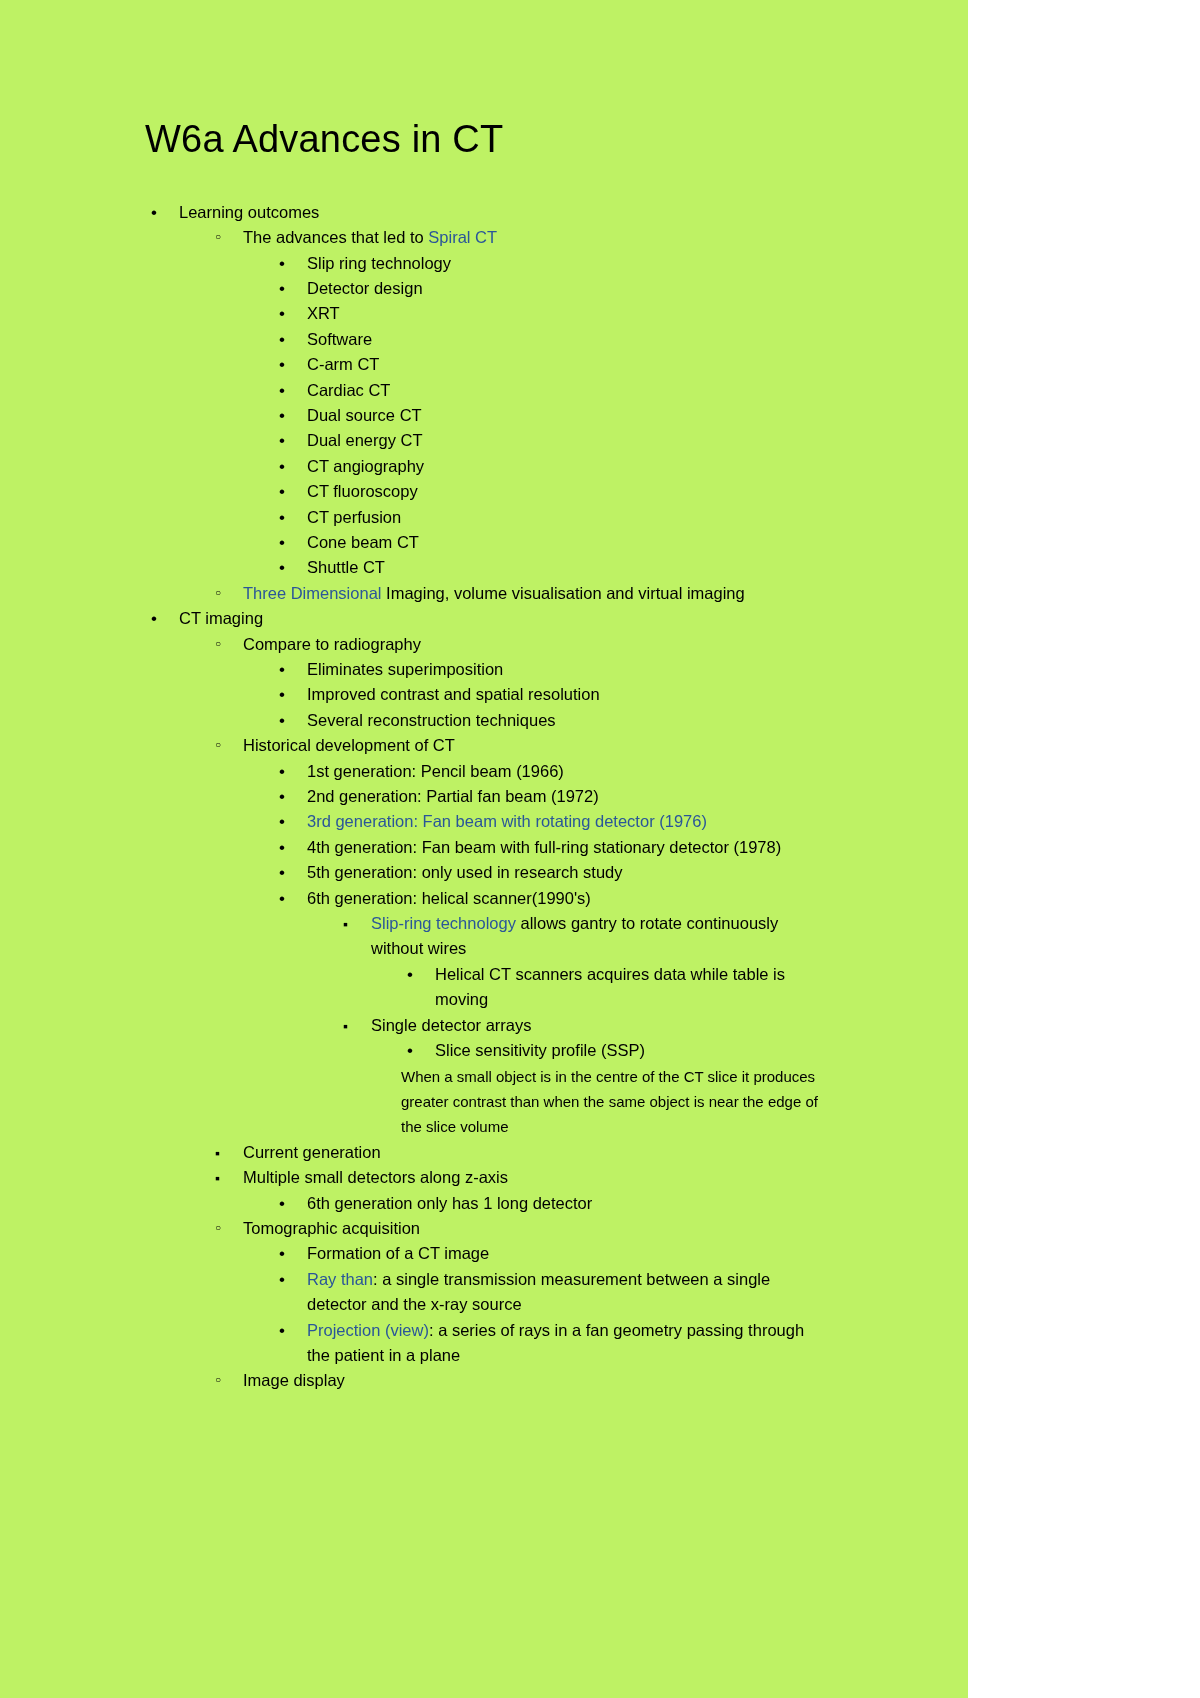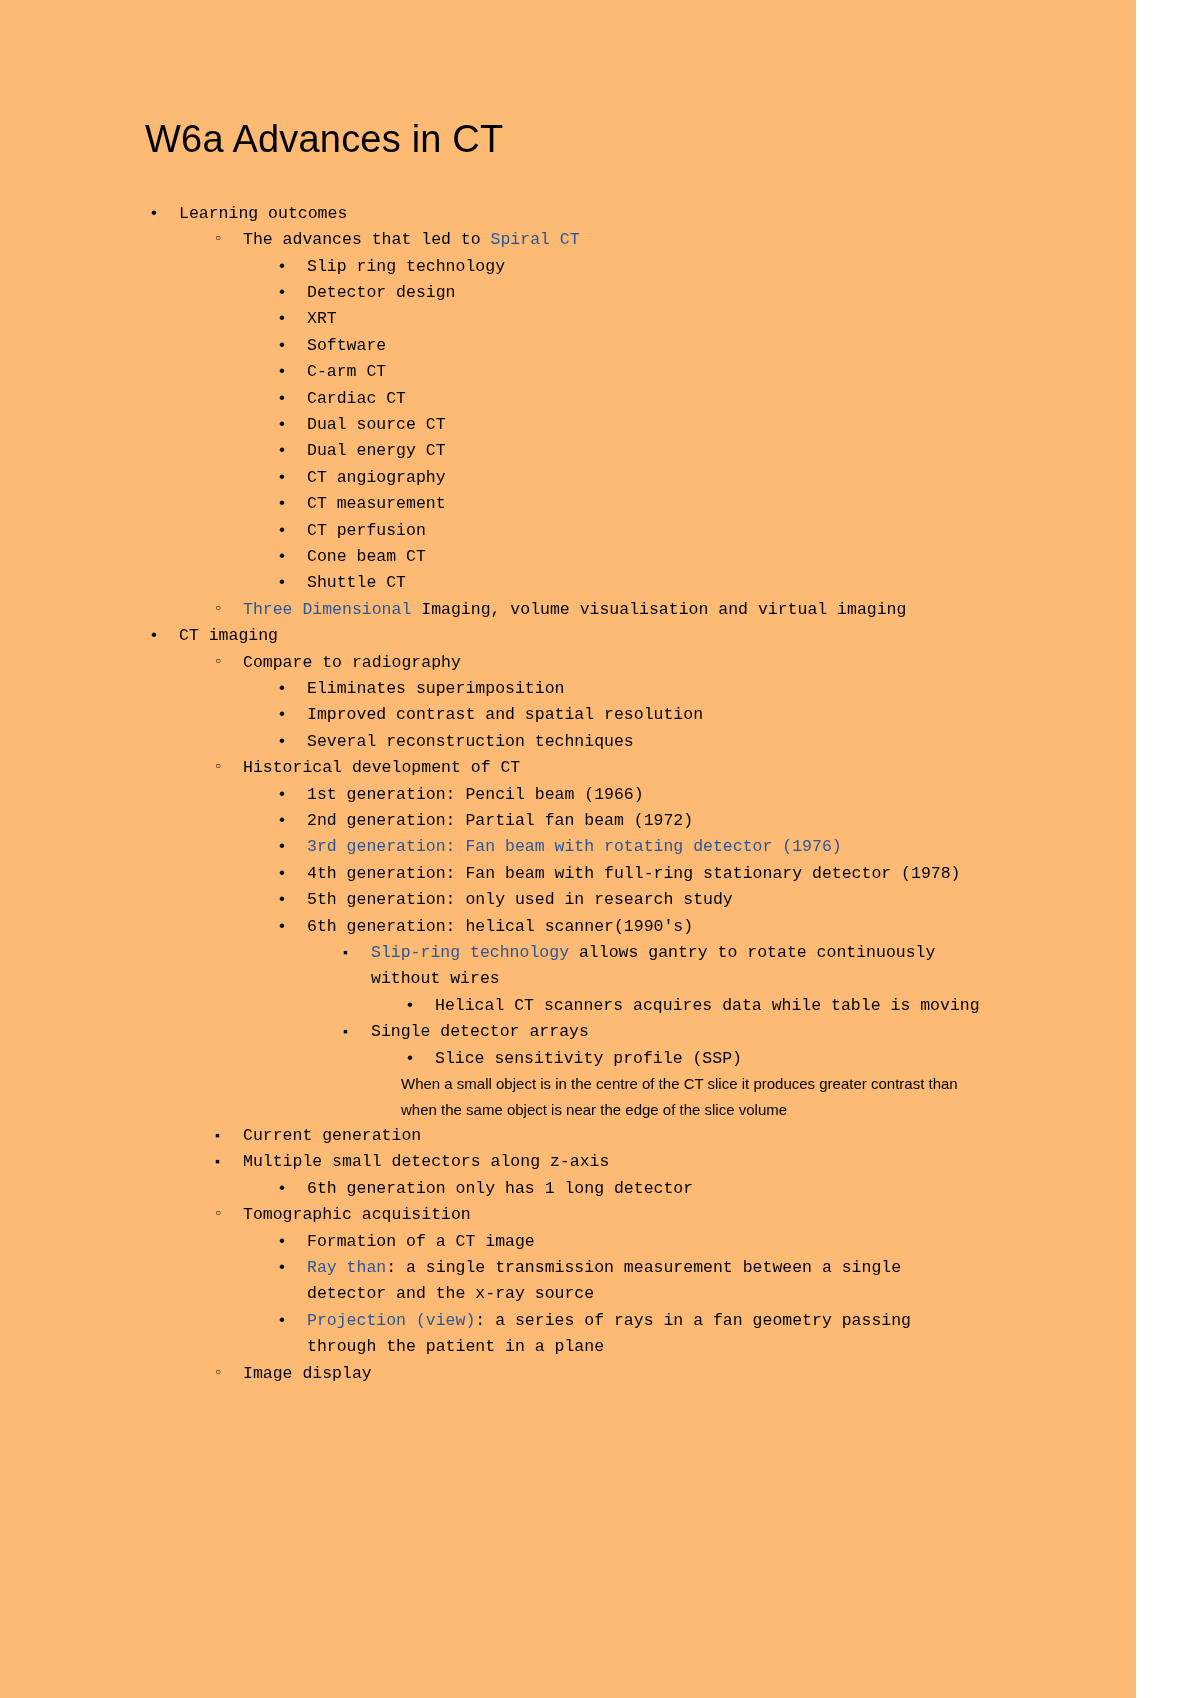--- a/index.html
+++ b/index.html
@@ -9,25 +9,25 @@
   }
   body {
     width: 1200px;
     min-height: 1698px;
     font-family: "Liberation Sans", sans-serif;
     color: #000000;
     -webkit-font-smoothing: antialiased;
   }
   .page {
     position: relative;
-    width: 1136px;
+    width: 968px;
     min-height: 1698px;
     box-sizing: border-box;
     padding: 118px 150px 40px 145px;
-    background: #fdba74;
+    background: #bef264;
   }
   .doc-title {
     font-size: 38px;
     font-weight: 400;
     letter-spacing: 0.2px;
     line-height: 1.15;
     margin: 0 0 38px 0;
     color: #000000;
   }
 
@@ -68,21 +68,21 @@
   .bullet.circle::before { content: "\25CB"; font-size: 10px; position: relative; top: -3px; }
   .bullet.square::before { content: "\25AA"; font-size: 14px; }
 
   
   .lvl1 { margin-left: 0px; }
   .lvl2 { margin-left: 64px; }
   .lvl3 { margin-left: 64px; }
   .lvl4 { margin-left: 64px; }
   .lvl5 { margin-left: 64px; }
 
-  .txt { display: inline; font-family: Liberation Mono, monospace; }
+  .txt { display: inline; }
   .blue { color: #2A5699; }
   .plain-para {
     padding-left: 34px;
     display: block;
     font-size: 15px;
     line-height: 25.4px;
   }
   .noind { padding-left: 0; }
 </style>
 </head>
@@ -161,21 +161,21 @@
             </li>
             <li class="node lvl3">
               <span class="row">
                 <span class="bullet disc"></span>
                 <span class="txt">CT angiography</span>
               </span>
             </li>
             <li class="node lvl3">
               <span class="row">
                 <span class="bullet disc"></span>
-                <span class="txt">CT measurement</span>
+                <span class="txt">CT fluoroscopy</span>
               </span>
             </li>
             <li class="node lvl3">
               <span class="row">
                 <span class="bullet disc"></span>
                 <span class="txt">CT perfusion</span>
               </span>
             </li>
             <li class="node lvl3">
               <span class="row">

